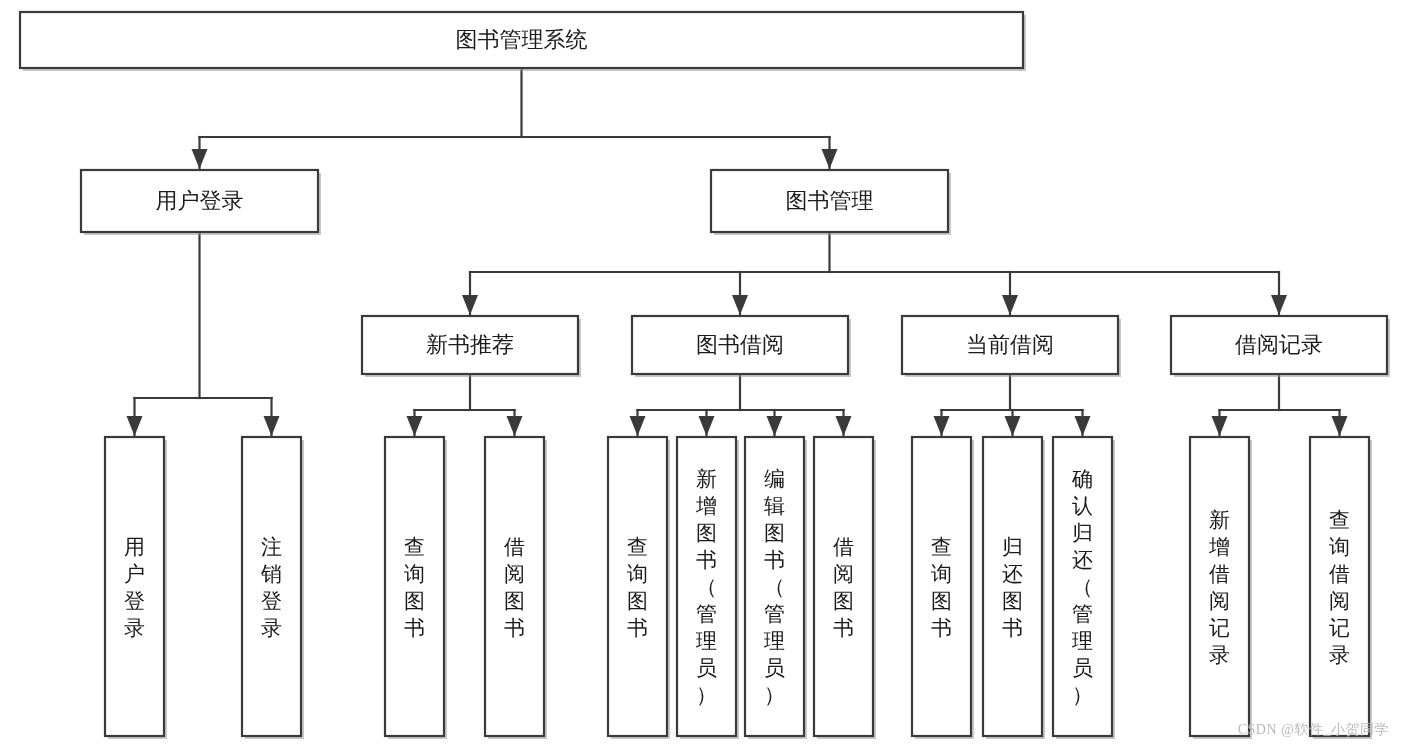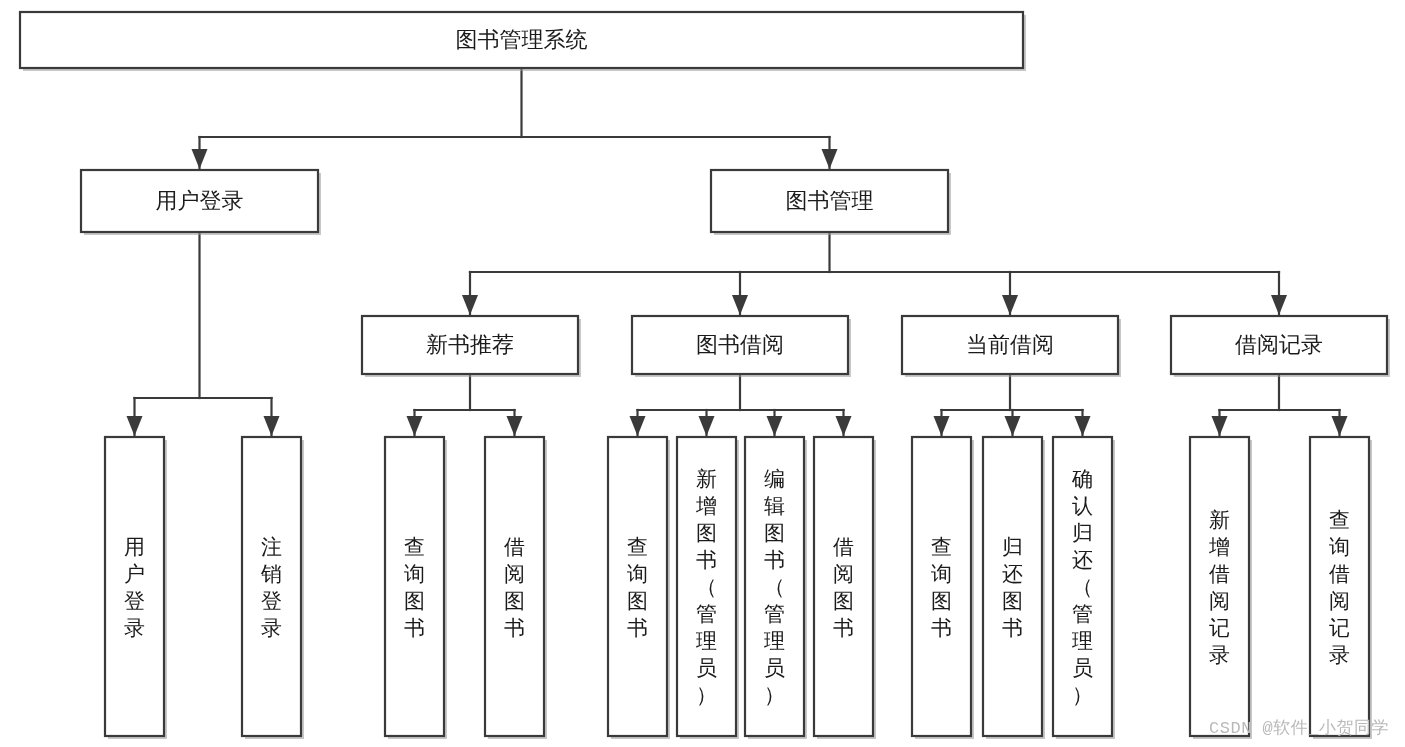--- a/index.html
+++ b/index.html
@@ -57,22 +57,22 @@
   .node-label-v {
     fill: #1b1b1b;
     font-family: "DejaVu Sans", "Liberation Sans", sans-serif;
     font-size: 21px;
     text-anchor: middle;
   }
   .watermark-text {
     position: absolute;
     right: 16px;
     bottom: 8px;
-    font-family: Liberation Mono, monospace;
-    font-size: 17px;
+    font-family: Liberation Serif, serif;
+    font-size: 14px;
     color: #b9b9b9;
     letter-spacing: 0.5px;
     white-space: nowrap;
     user-select: none;
   }
 </style>
 </head>
 <body>
 
 <div id="diagram-root">

